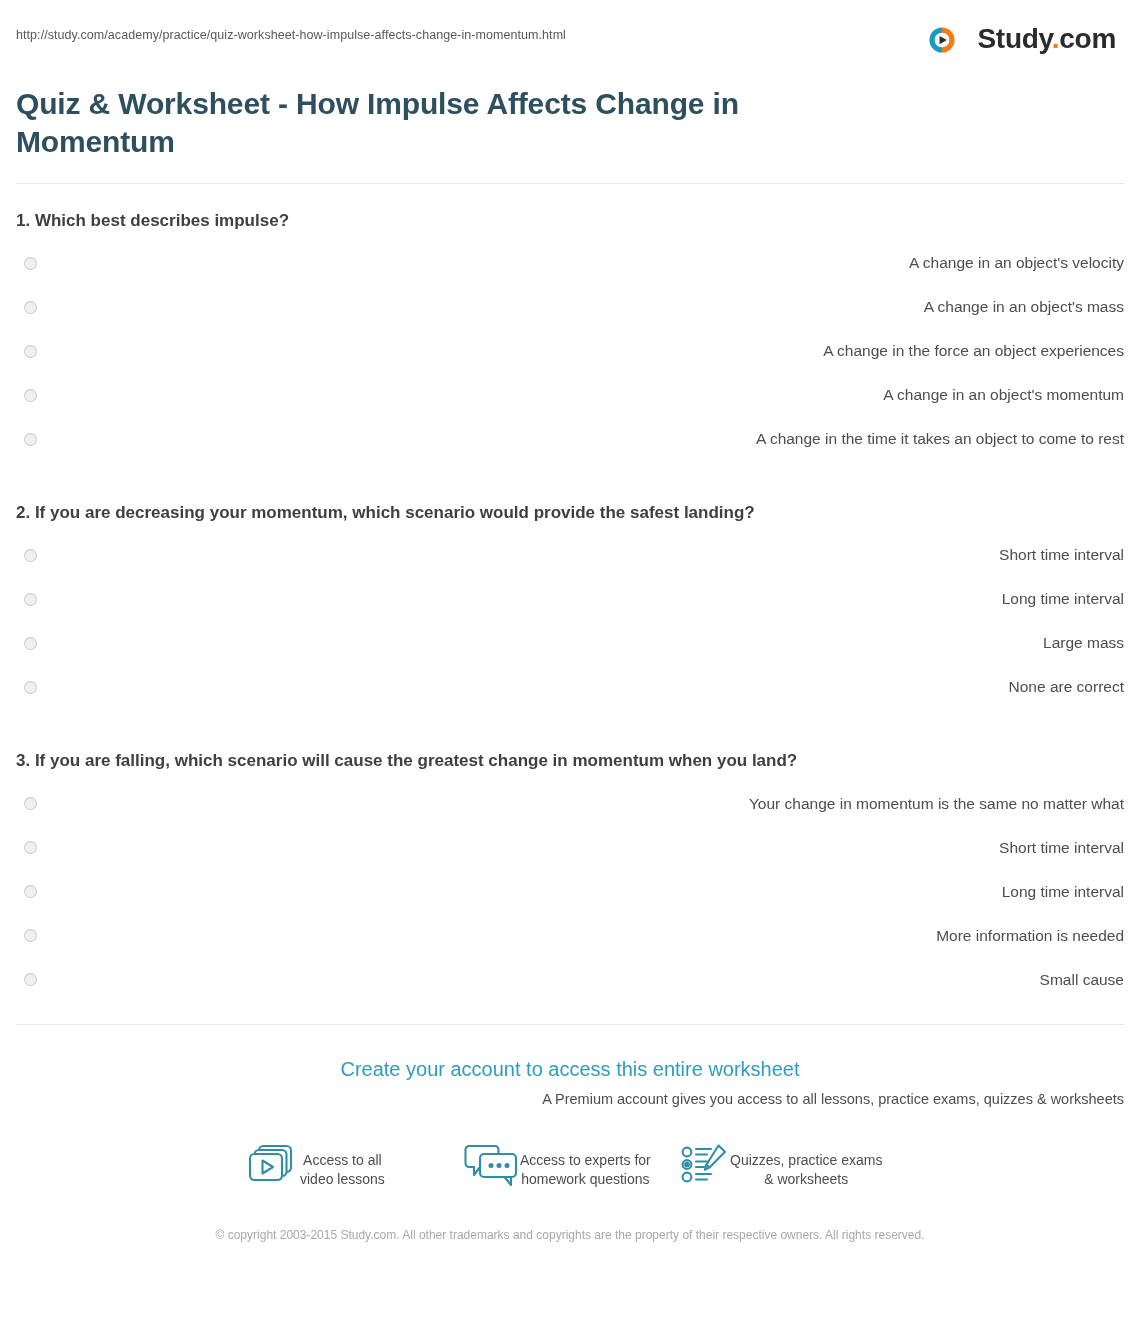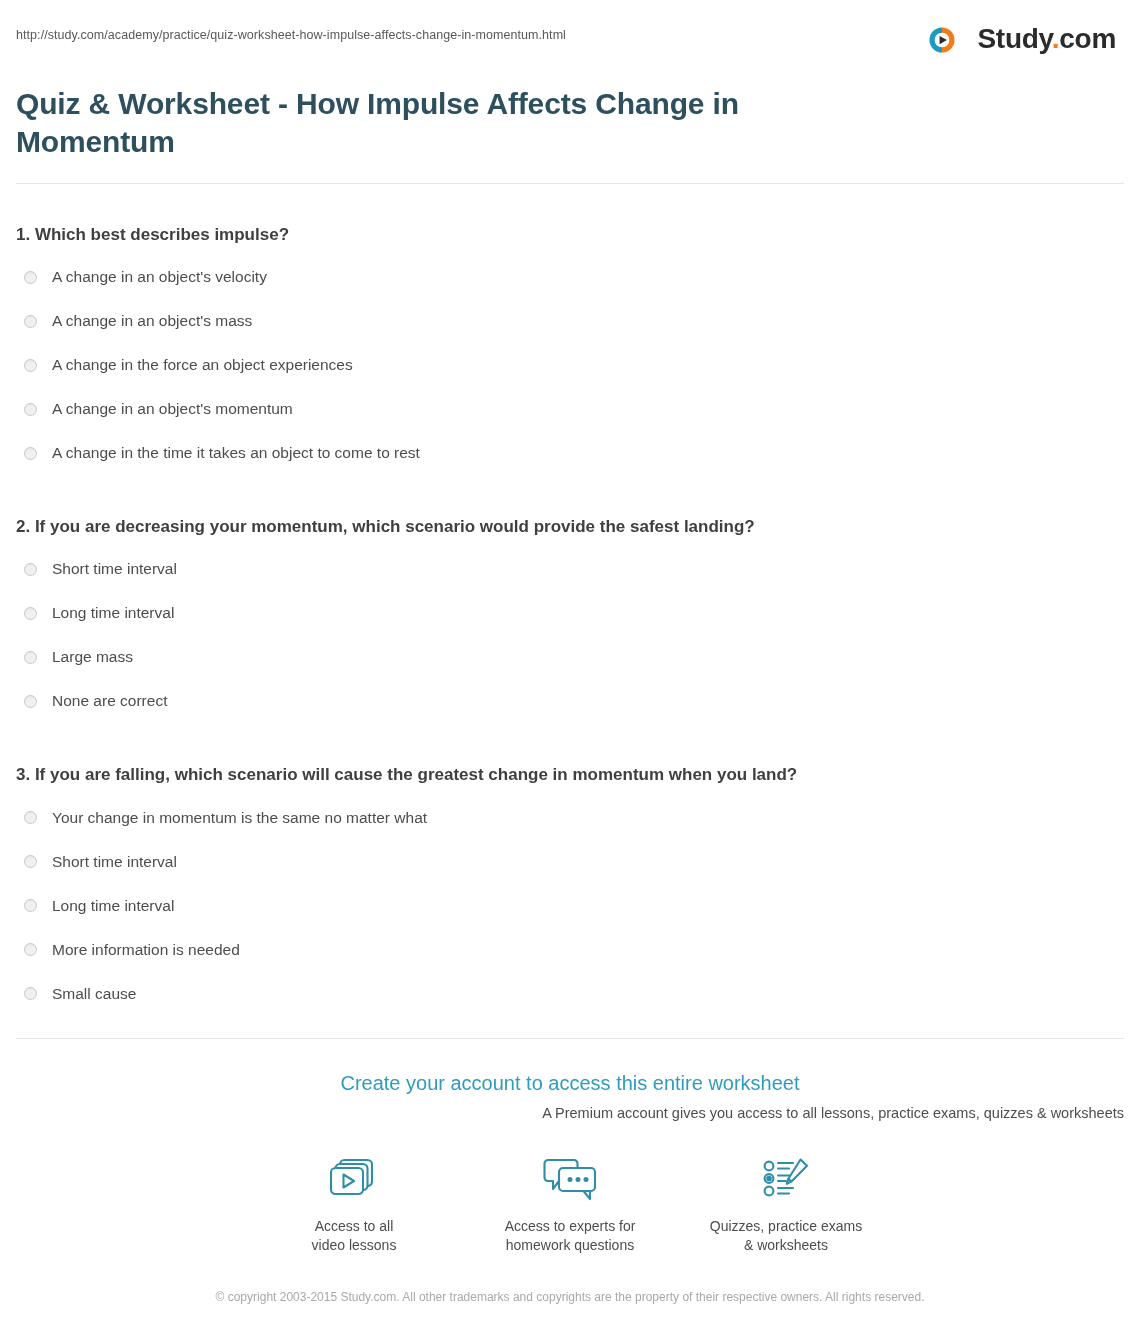--- a/index.html
+++ b/index.html
@@ -73,36 +73,37 @@
     letter-spacing: -0.005em;
   }
   .divider {
     border: 0;
     border-top: 1px solid #e6e6e6;
     margin: 22px 0 0 0;
     width: 100%;
   }
 
   
-  .questions { margin-top: 40px; }
+  .questions { margin-top: 26px; }
   .question-block { margin-bottom: 40px; }
   .question-block:last-child { margin-bottom: 0; }
   .question-text {
     font-size: 17px;
     font-weight: bold;
     color: #3f3f3f;
     line-height: 1.3;
     margin: 0 0 10px 0;
   }
   .options { margin: 0; padding: 0; list-style: none; }
   .option {
     display: flex;
     align-items: center;
     height: 44px;
     padding-left: 8px;
+    justify-content: space-between;
   }
   .radio {
     width: 13px;
     height: 13px;
     border-radius: 50%;
     border: 1px solid #c9c9c9;
     background: #f0f0f0;
     flex: 0 0 auto;
     margin-right: 15px;
     box-shadow: inset 0 1px 1px rgba(0,0,0,0.04);
@@ -133,21 +134,21 @@
   .features {
     display: flex;
     justify-content: center;
     gap: 0;
     margin-top: 28px;
   }
   .feature {
     width: 216px;
     text-align: center;
     display: flex;
-    flex-direction: column;
+    flex-direction: row;
     align-items: center;
   }
   .feature-icon {
     height: 56px;
     display: flex;
     align-items: center;
     justify-content: center;
   }
   .feature-label {
     margin-top: 10px;

